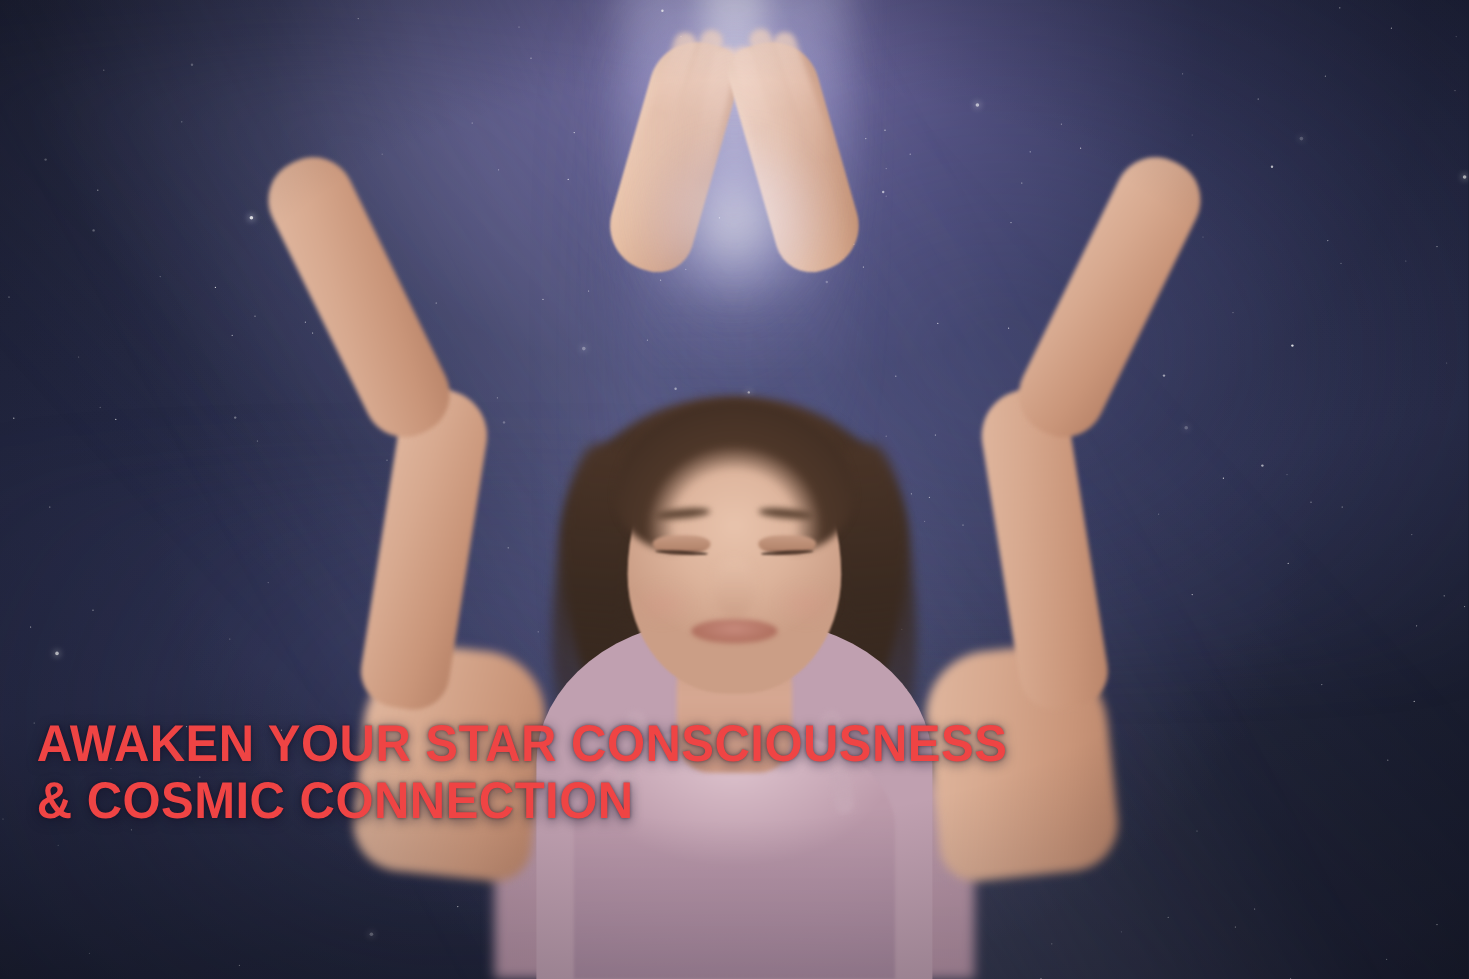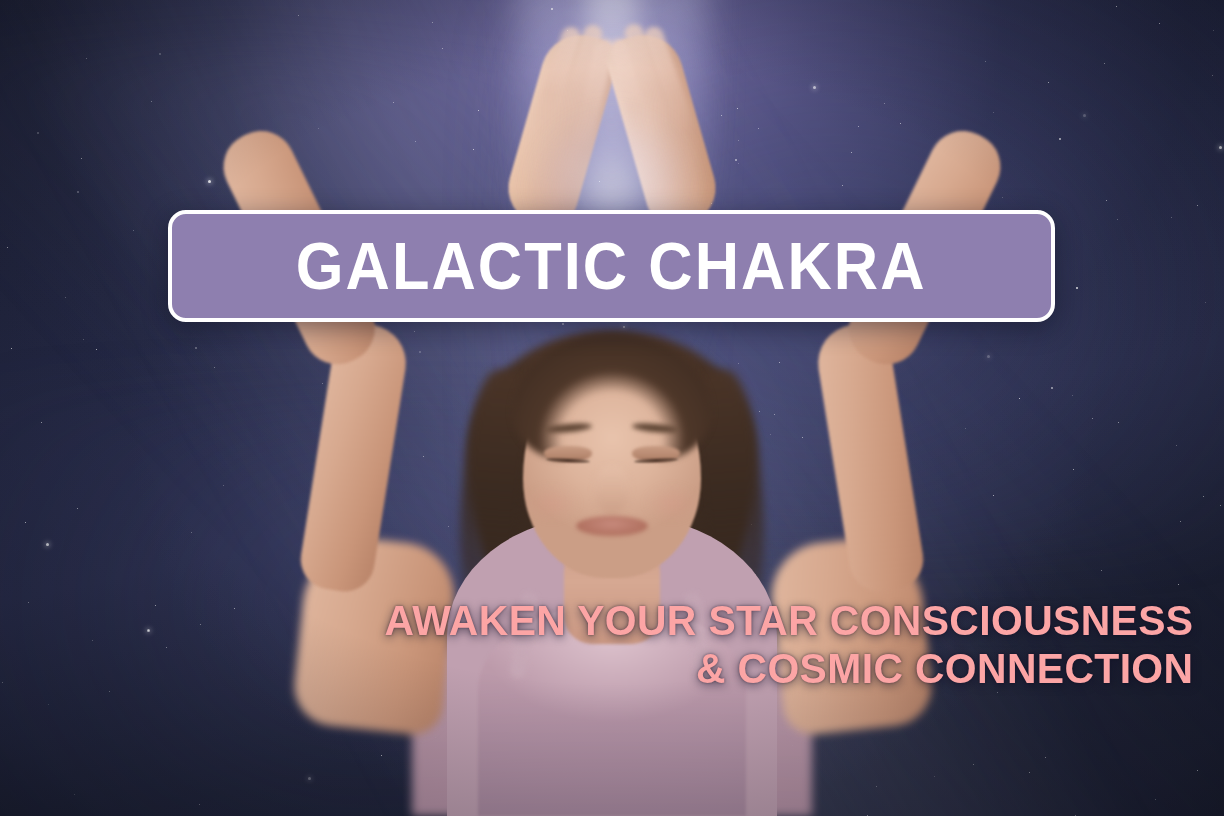--- a/index.html
+++ b/index.html
@@ -422,22 +422,22 @@
     white-space:nowrap;
     text-transform:uppercase;
     transform:scaleX(0.93);
   }
 
   
   .subtitle {
     position:absolute;
     left:0; top:596px;
     width:1224px;
-    text-align:right;
-    color:#fca5a5;
+    text-align:left;
+    color:#ef4444;
     font-size:43px;
     font-weight:bold;
     line-height:1.12;
     letter-spacing:0.4px;
     text-transform:uppercase;
     text-shadow:0 2px 10px rgba(18,16,38,0.62), 0 0 3px rgba(20,18,40,0.5);
   }
   .subtitle .line { display:block; transform:scaleX(0.95); }
 
   
@@ -701,23 +701,20 @@
     <div class="cheek l"></div>
     <div class="cheek r"></div>
     <div class="nose"></div>
     <div class="mouth"></div>
   </div>
 
   <div class="sparkle-cloud"></div>
   <div class="palm-glow"></div>
   <div class="vignette"></div>
 
-  <div class="title-banner">
-    <span class="title-text">GALACTIC CHAKRA</span>
-  </div>
 
   <div class="subtitle">
     <span class="line">AWAKEN YOUR STAR CONSCIOUSNESS</span>
     <span class="line">&amp; COSMIC CONNECTION</span>
   </div>
 
 
 </div>
 
 </body></html>

